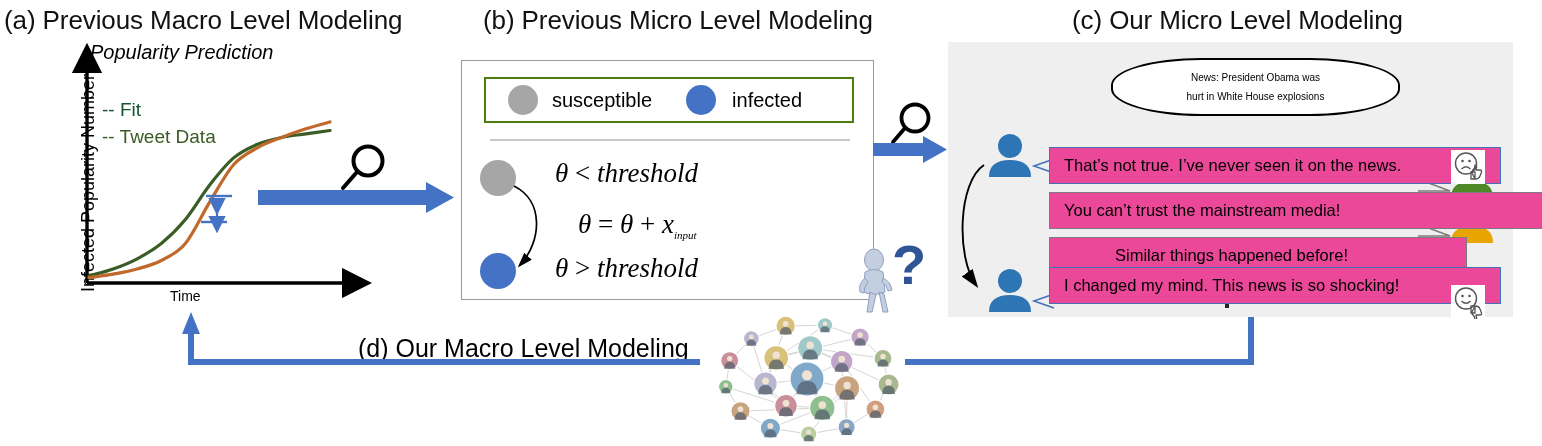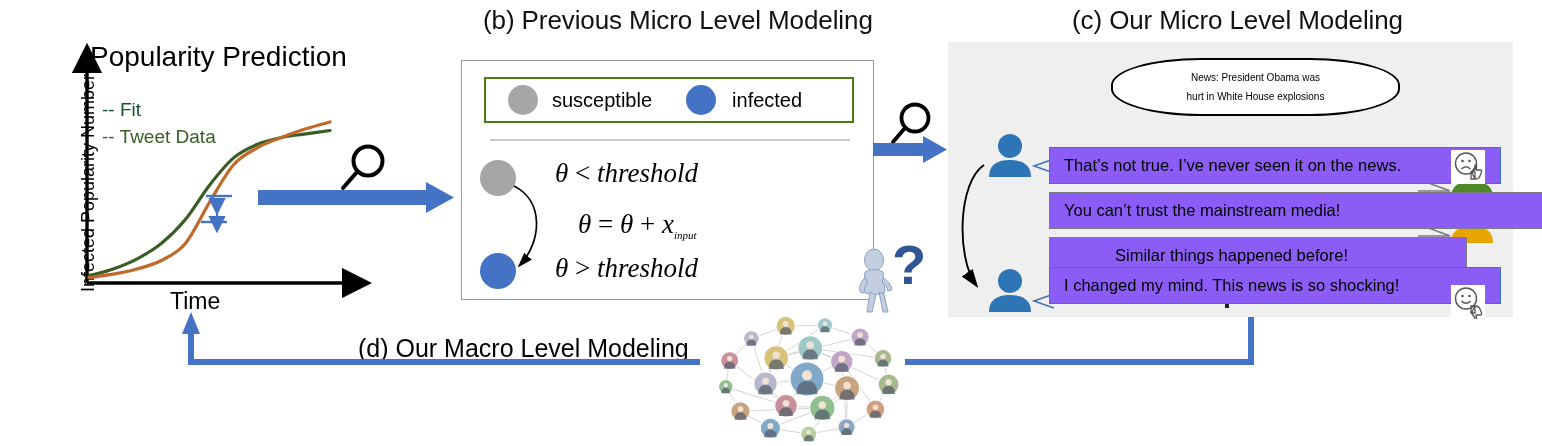--- a/index.html
+++ b/index.html
@@ -2,27 +2,27 @@
 <html><head>
 <meta charset="utf-8">
 <style>
   html,body{margin:0;padding:0;background:#fff;}
   body{width:1542px;height:446px;position:relative;overflow:hidden;
        font-family:"Liberation Sans",sans-serif;color:#000;}
   .abs{position:absolute;}
 
   
   .panel-title{font-size:26px;color:#111;white-space:nowrap;letter-spacing:-0.1px;}
-  .subtitle{font-size:28px;white-space:nowrap;}
+  .subtitle{font-size:20px;font-style:italic;white-space:nowrap;}
 
   
   #chart-panel{left:0;top:0;width:460px;height:340px;}
   .axis-label-y{position:absolute;font-size:18px;white-space:nowrap;
       transform-origin:0 0;transform:rotate(-90deg);}
-  .axis-label-x{position:absolute;font-size:23px;}
+  .axis-label-x{position:absolute;font-size:14px;}
   .legend-entry{position:absolute;font-size:19px;white-space:nowrap;}
 
   
   #micro-box{left:461px;top:60px;width:413px;height:240px;
       border:1.5px solid #9a9a9a;background:#fff;box-sizing:border-box;}
   #legend-box{position:absolute;left:22px;top:16px;width:370px;height:46px;
       border:2px solid #4d7c0f;background:#fff;box-sizing:border-box;
       display:flex;align-items:center;}
   .dot{border-radius:50%;display:inline-block;}
   .legend-txt{font-size:20px;}
@@ -31,40 +31,41 @@
       font-size:27px;white-space:nowrap;margin-left:20px;}
   .formula .sub{font-size:11px;vertical-align:sub;font-style:italic;}
   .formula .op{font-style:normal;}
 
   
   #micro-panel{left:948px;top:42px;width:565px;height:275px;background:#efefef;}
   #news-bubble{position:absolute;left:163px;top:16px;width:285px;height:54px;
       border:2.5px solid #000;border-radius:90px/27px;background:#fff;
       display:flex;flex-direction:column;align-items:center;justify-content:center;}
   #news-bubble div{font-size:10px;line-height:19px;white-space:nowrap;}
-  .msg{position:absolute;background:#8b5cf6;box-sizing:border-box;
+  .msg{position:absolute;background:#ec4899;box-sizing:border-box;
        display:flex;align-items:center;}
   .msg span{font-size:16.5px;white-space:nowrap;}
   .msg.blue{border:1.6px solid #4472b8;}
   .msg.gray{border:1.6px solid #7c7c7c;}
   .emoji-badge{position:absolute;background:#fff;width:34px;height:34px;}
   .ellipsis-dots{position:absolute;display:flex;flex-direction:column;
       align-items:center;justify-content:space-between;height:30px;}
   .ellipsis-dots i{width:4px;height:4px;background:#222;display:block;}
 
   
   #macro-title{font-size:25px;white-space:nowrap;}
   svg.overlay{position:absolute;left:0;top:0;width:1542px;height:446px;
       pointer-events:none;overflow:visible;}
 </style>
 </head>
 <body>
 
 <div class="abs" id="chart-panel">
 
+  <div class="abs panel-title" style="left:4px;top:5px;">(a) Previous Macro Level Modeling</div>
 
   <div class="abs subtitle" style="left:90px;top:41px;">Popularity Prediction</div>
 
   <div class="axis-label-y" style="left:78px;top:292px;">Infected Popularity Number</div>
 
   <div class="axis-label-x" style="left:170px;top:288px;">Time</div>
 
   <div class="legend-entry" id="leg0" style="left: 102px; top: 99px; color: #14532d;">-- Fit</div>
   <div class="legend-entry" id="leg1" style="left: 102px; top: 126px; color: rgb(58, 92, 37);">-- Tweet Data</div>
 

